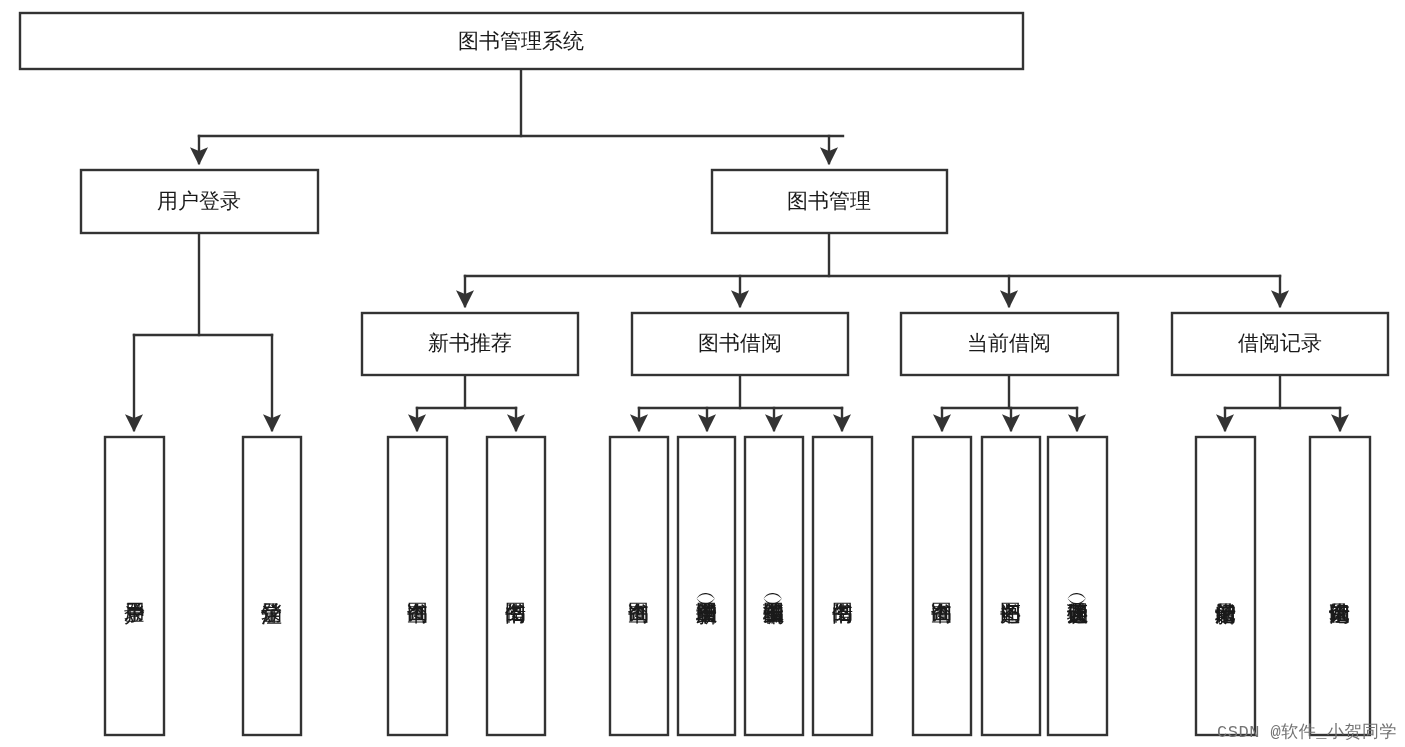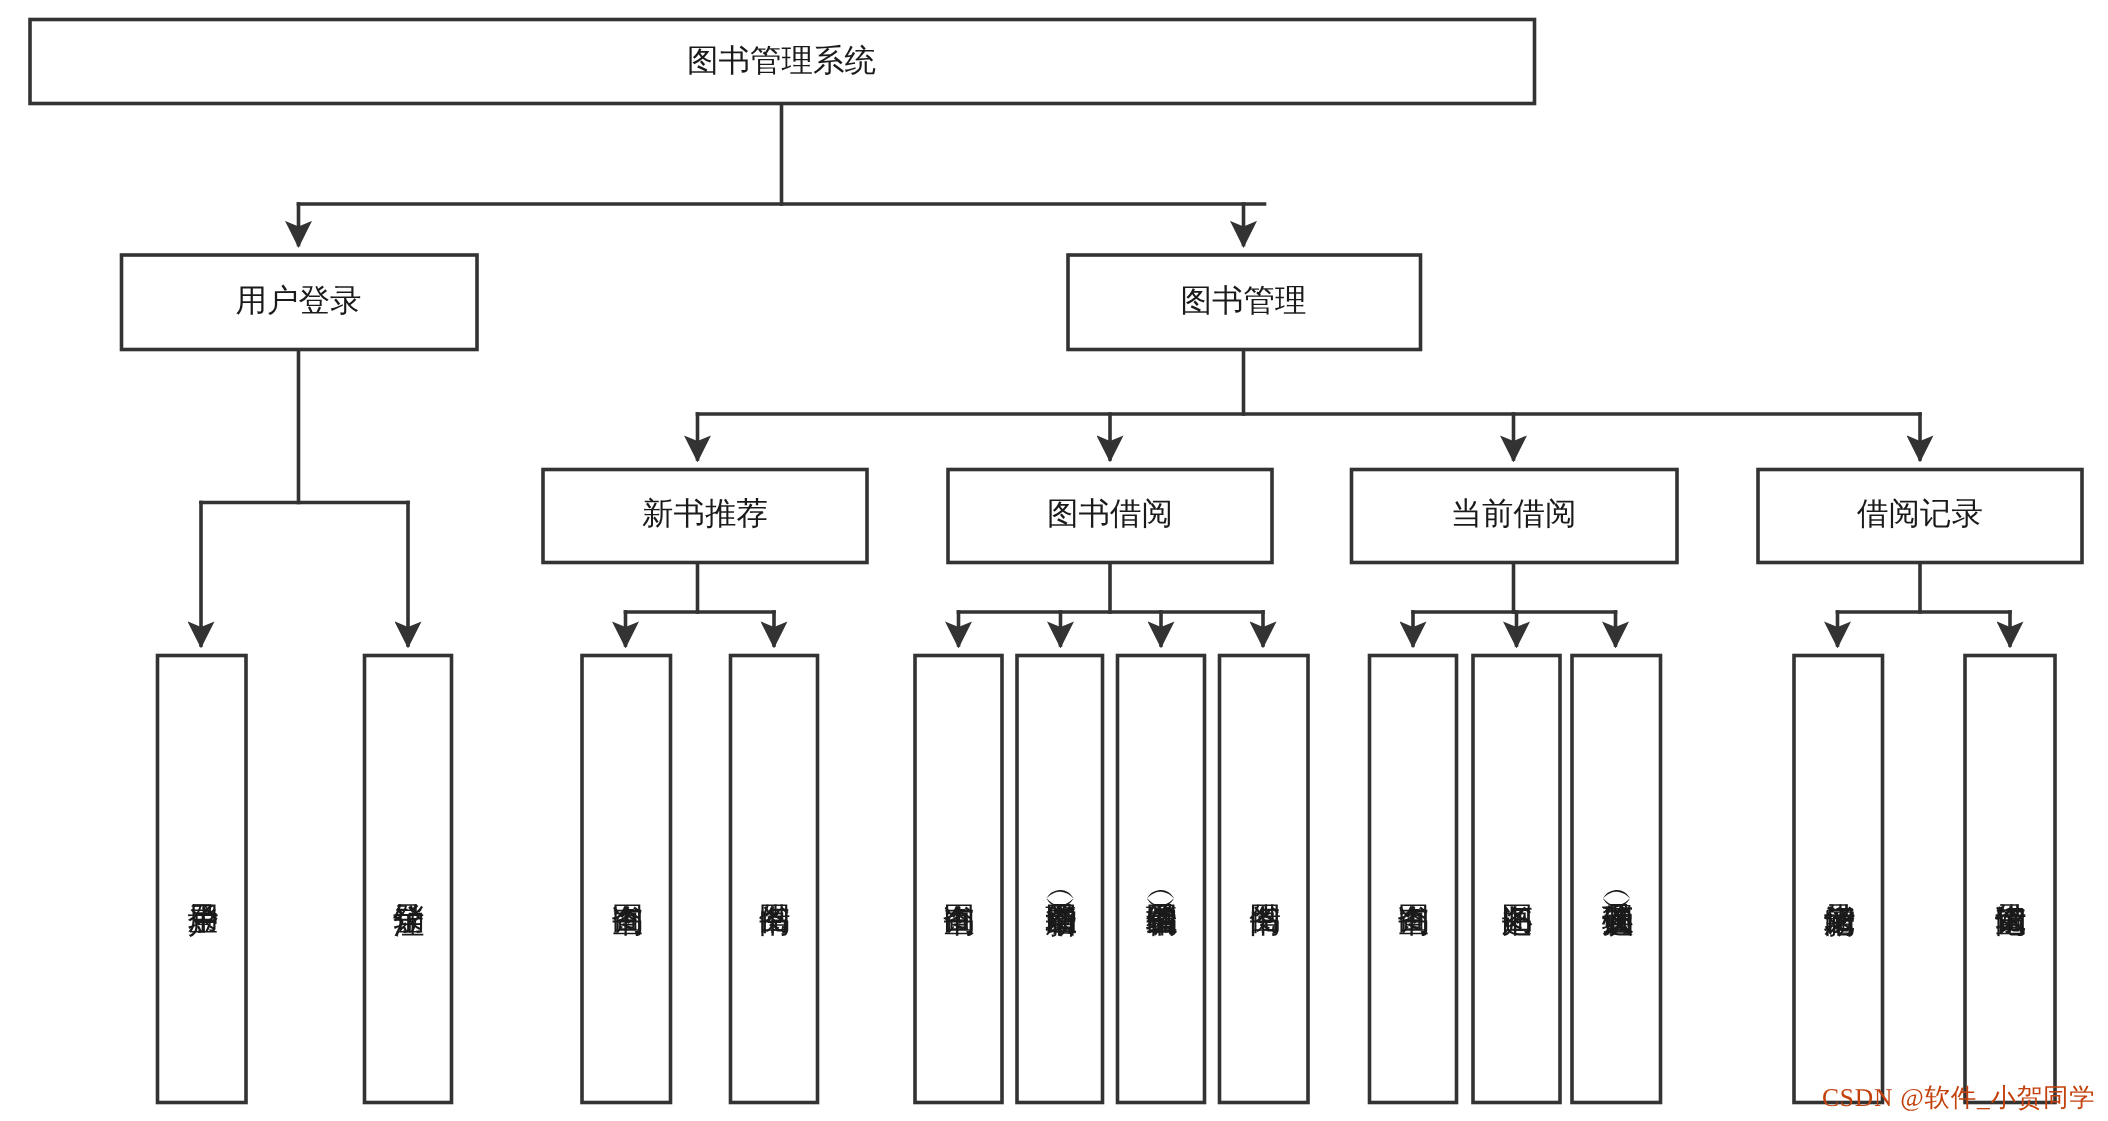--- a/index.html
+++ b/index.html
@@ -47,23 +47,23 @@
     font-size: 21px;
     fill: #1a1a1a;
     writing-mode: vertical-rl;
     text-orientation: upright;
     text-anchor: middle;
   }
   .watermark {
     position: absolute;
     right: 8px;
     bottom: 4px;
-    font-family: Liberation Serif, serif;
+    font-family: Liberation Mono, monospace;
     font-size: 17px;
-    color: #c2410c;
+    color: #737373;
     white-space: nowrap;
     letter-spacing: 0.5px;
   }
 </style>
 </head>
 <body>
 
 <svg id="diagram" viewBox="0 0 1405 747">
   <defs>
     <marker id="arrow" viewBox="0 0 12 12" refX="10.5" refY="6" markerWidth="7.5" markerHeight="7.5" orient="auto-start-reverse">

